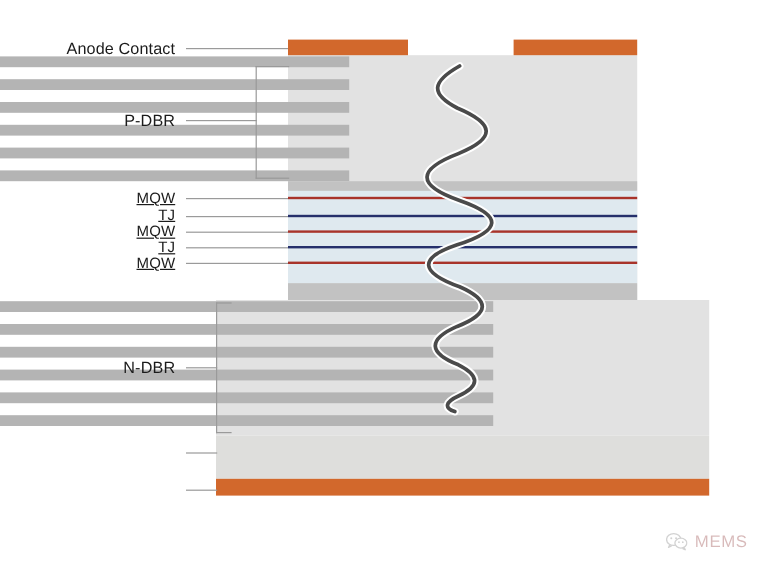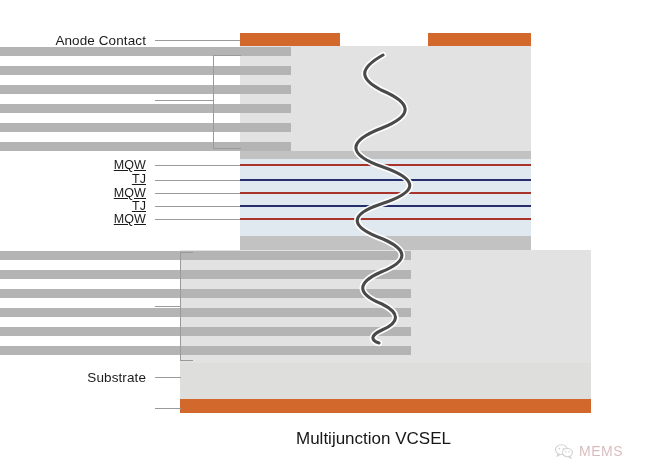--- a/index.html
+++ b/index.html
@@ -183,47 +183,47 @@
              C 348 215, 350 227, 383 239
              C 408 250, 409 261, 381 272
              C 356 283, 357 294, 382 304
              C 400 313, 400 322, 382 330
              C 371 335, 370 340, 379 343" fill="none" stroke="#4a4a4a" stroke-width="3.1" stroke-linecap="round"></path>
   </svg>
 
   <div class="label" style="left:46px; top:33px; width:100px;">Anode Contact</div>
   <div class="leader" style="left:155px; top:40px; width:85px;"></div>
 
+  <div class="label" style="left:60px; top:93px; width:86px;">P-DBR</div>
   <div class="leader" style="left:155px; top:100px; width:59px;"></div>
   <div class="bracket" style="left:213px; top:55px; width:27px; height:92px;"></div>
 
   <div class="label sm" style="left:60px; top:158px; width:86px;">MQW</div>
   <div class="leader" style="left:155px; top:165px; width:85px;"></div>
 
   <div class="label sm" style="left:60px; top:172px; width:86px;">TJ</div>
   <div class="leader" style="left:155px; top:180px; width:85px;"></div>
 
   <div class="label sm" style="left:60px; top:186px; width:86px;">MQW</div>
   <div class="leader" style="left:155px; top:193px; width:85px;"></div>
 
   <div class="label sm" style="left:60px; top:199px; width:86px;">TJ</div>
   <div class="leader" style="left:155px; top:206px; width:85px;"></div>
 
   <div class="label sm" style="left:60px; top:212px; width:86px;">MQW</div>
   <div class="leader" style="left:155px; top:219px; width:85px;"></div>
 
+  <div class="label" style="left:55px; top:299px; width:91px;">N-DBR</div>
   <div class="leader" style="left:155px; top:306px; width:26px;"></div>
   <div class="bracket" style="left:180px; top:252px; width:12px; height:107px;"></div>
 
-  <div class="label" style="left:50px; top:370px; width:96px;">Substrate</div>
   <div class="leader" style="left:155px; top:377px; width:26px;"></div>
 
   <div class="leader" style="left:155px; top:408px; width:26px;"></div>
 
-  <div class="title" style="left:296px; top:429px;">Multijunction VCSEL</div>
 
   <div class="watermark" style="left:555px; top:443px;">
     <svg width="18" height="15" viewBox="0 0 18 15">
       <ellipse cx="6.4" cy="5.6" rx="5.9" ry="4.9" fill="none" stroke="#6d6d6d" stroke-width="1.1"></ellipse>
       <path d="M 3.2 9.8 L 2.1 12.2 L 4.8 10.7" fill="none" stroke="#6d6d6d" stroke-width="1.1" stroke-linejoin="round"></path>
       <circle cx="4.4" cy="4.6" r="0.85" fill="#6d6d6d"></circle>
       <circle cx="8.4" cy="4.6" r="0.85" fill="#6d6d6d"></circle>
       <ellipse cx="12.4" cy="8.6" rx="5.0" ry="4.1" fill="#ffffff" stroke="#6d6d6d" stroke-width="1.1"></ellipse>
       <path d="M 15.0 12.2 L 16.1 14.2 L 13.7 13.0" fill="none" stroke="#6d6d6d" stroke-width="1.1" stroke-linejoin="round"></path>
       <circle cx="10.8" cy="7.8" r="0.72" fill="#6d6d6d"></circle>

